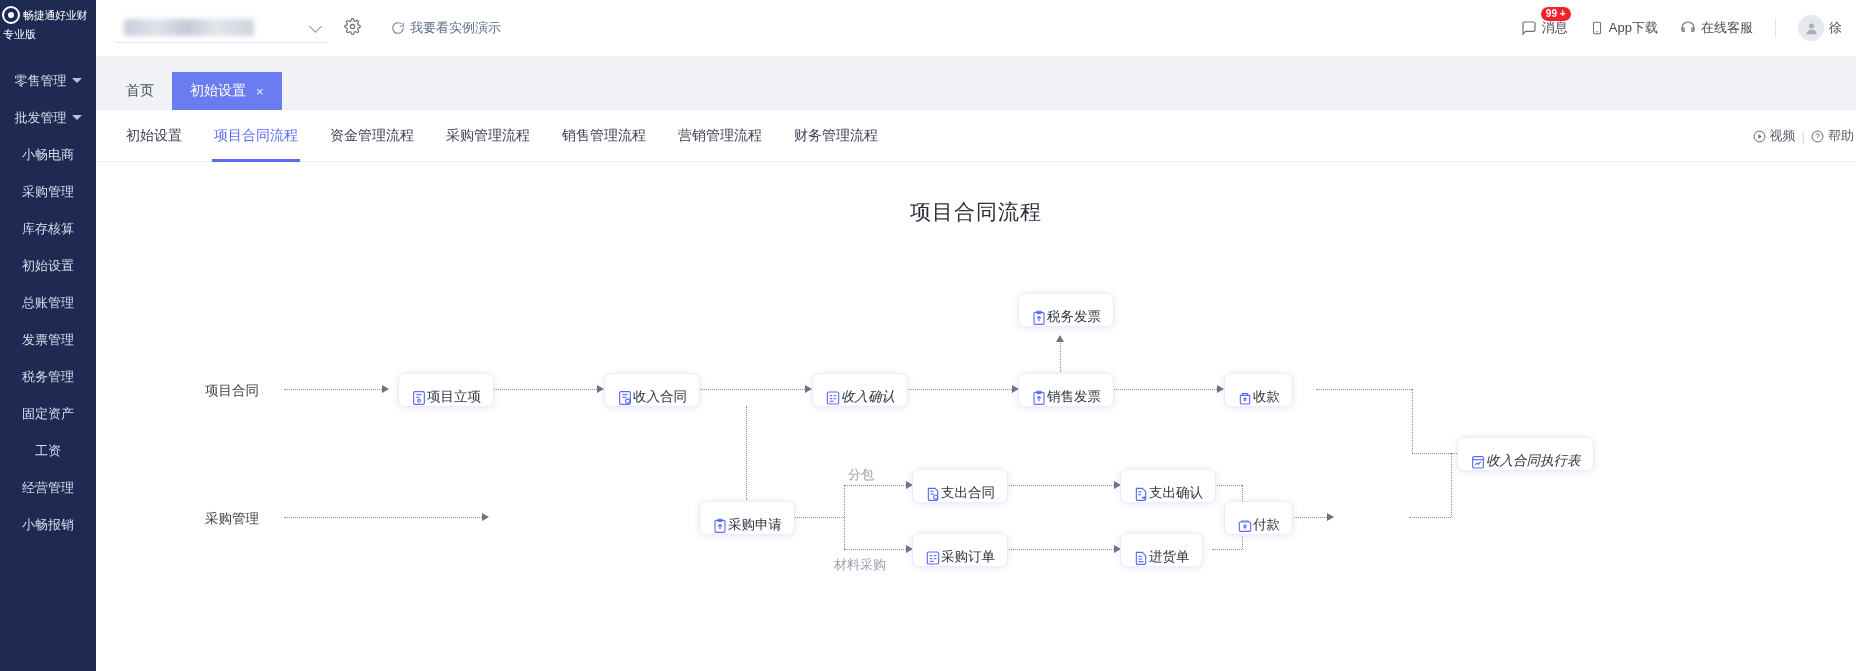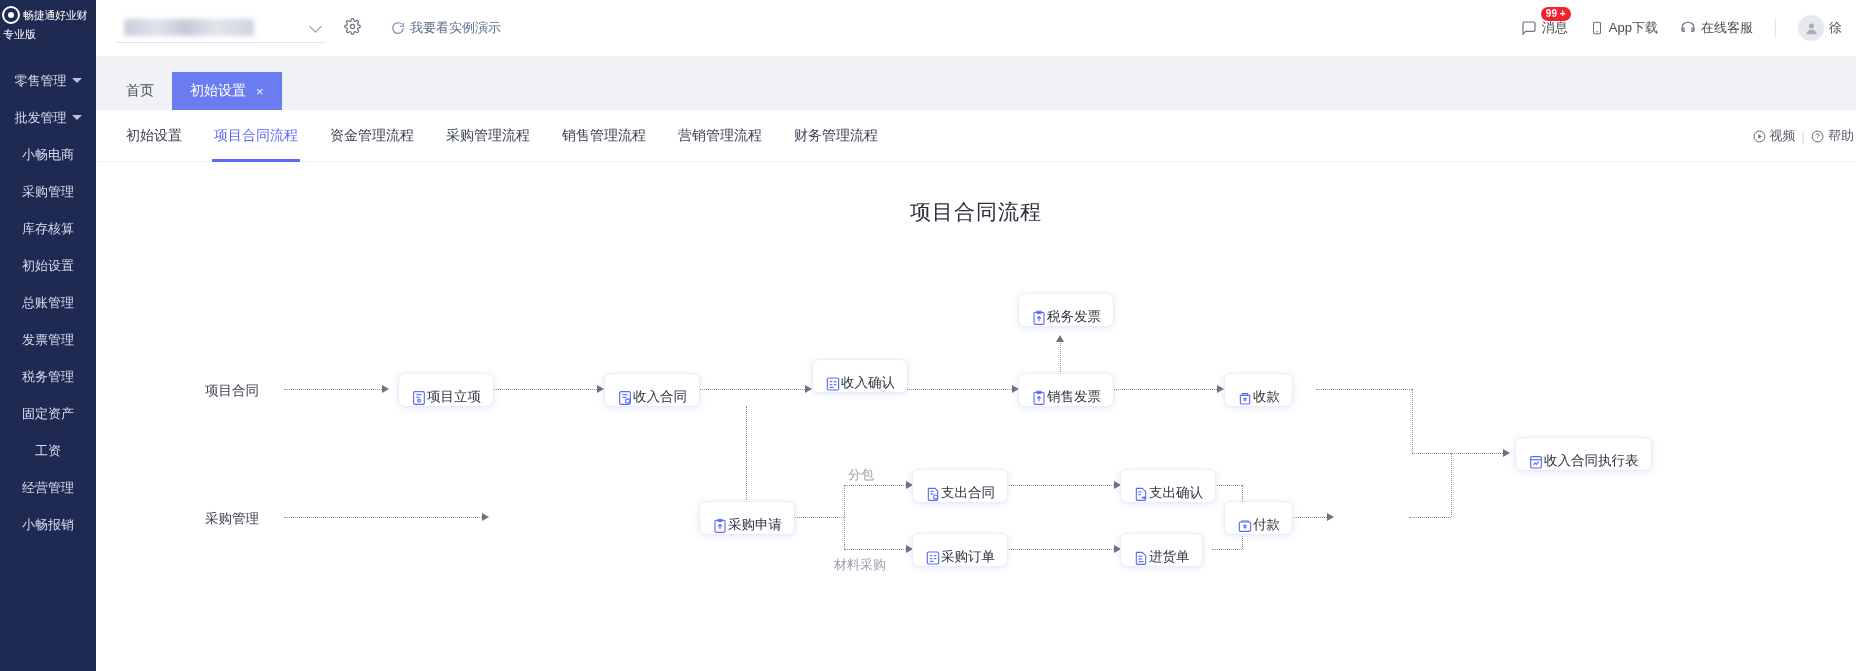--- a/index.html
+++ b/index.html
@@ -411,21 +411,21 @@
       <div class="node" style="left:508px; top:137px;">
         <svg viewBox="0 0 24 24" fill="none" stroke="#5b6bf5" stroke-width="1.7">
           <rect x="4" y="2.5" width="16" height="19" rx="2"></rect>
           <line x1="8" y1="7" x2="16" y2="7"></line>
             <line x1="8" y1="11" x2="14" y2="11"></line>
           <circle cx="16" cy="16.5" r="3.2"></circle>
         </svg>
         <span>收入合同</span>
       </div>
 
-      <div class="node" style="left:716px; top:123px;">
+      <div class="node" style="left:716px; top:137px;font-style:italic;">
         <svg viewBox="0 0 24 24" fill="none" stroke="#5b6bf5" stroke-width="1.7">
           <rect x="3.5" y="3" width="17" height="18" rx="2"></rect>
           <line x1="7" y1="8.5" x2="11" y2="8.5"></line>
             <line x1="13" y1="8.5" x2="17" y2="8.5"></line>
           <line x1="7" y1="13" x2="11" y2="13"></line>
             <line x1="13" y1="13" x2="17" y2="13"></line>
           <line x1="7" y1="17" x2="13" y2="17"></line>
         </svg>
         <span>收入确认</span>
       </div>
@@ -450,21 +450,21 @@
 
       <div class="node" style="left:1128px; top:137px;">
         <svg viewBox="0 0 24 24" fill="none" stroke="#5b6bf5" stroke-width="1.7">
           <path d="M5 8h14v11a2 2 0 0 1-2 2H7a2 2 0 0 1-2-2z"></path>
           <path d="M8 8V5.5h8V8"></path>
           <path d="M9.6 12.5h4.8M9.6 15h4.8M12 12.5V17"></path>
         </svg>
         <span>收款</span>
       </div>
 
-      <div class="node" style="left:1419px; top:201px;">
+      <div class="node" style="left:1361px; top:201px;font-style:italic;">
         <svg viewBox="0 0 24 24" fill="none" stroke="#5b6bf5" stroke-width="1.7">
           <rect x="4" y="4" width="16" height="17" rx="2"></rect>
           <line x1="4" y1="8.5" x2="20" y2="8.5"></line>
           <path d="M8 16.5l2.6-3 2.2 2 3.2-4"></path>
         </svg>
         <span>收入合同执行表</span>
       </div>
 
       <div class="node" style="left:603px; top:265px;">
         <svg viewBox="0 0 24 24" fill="none" stroke="#5b6bf5" stroke-width="1.7">

